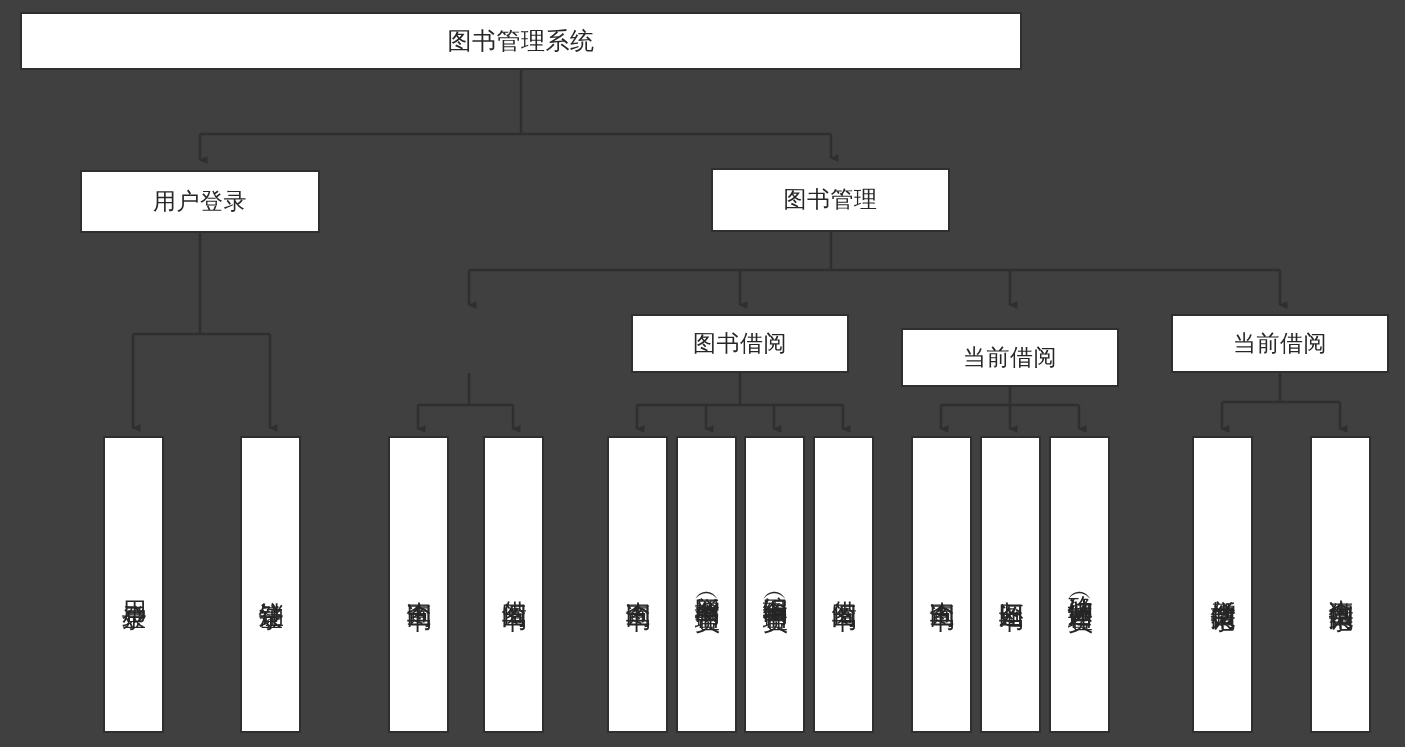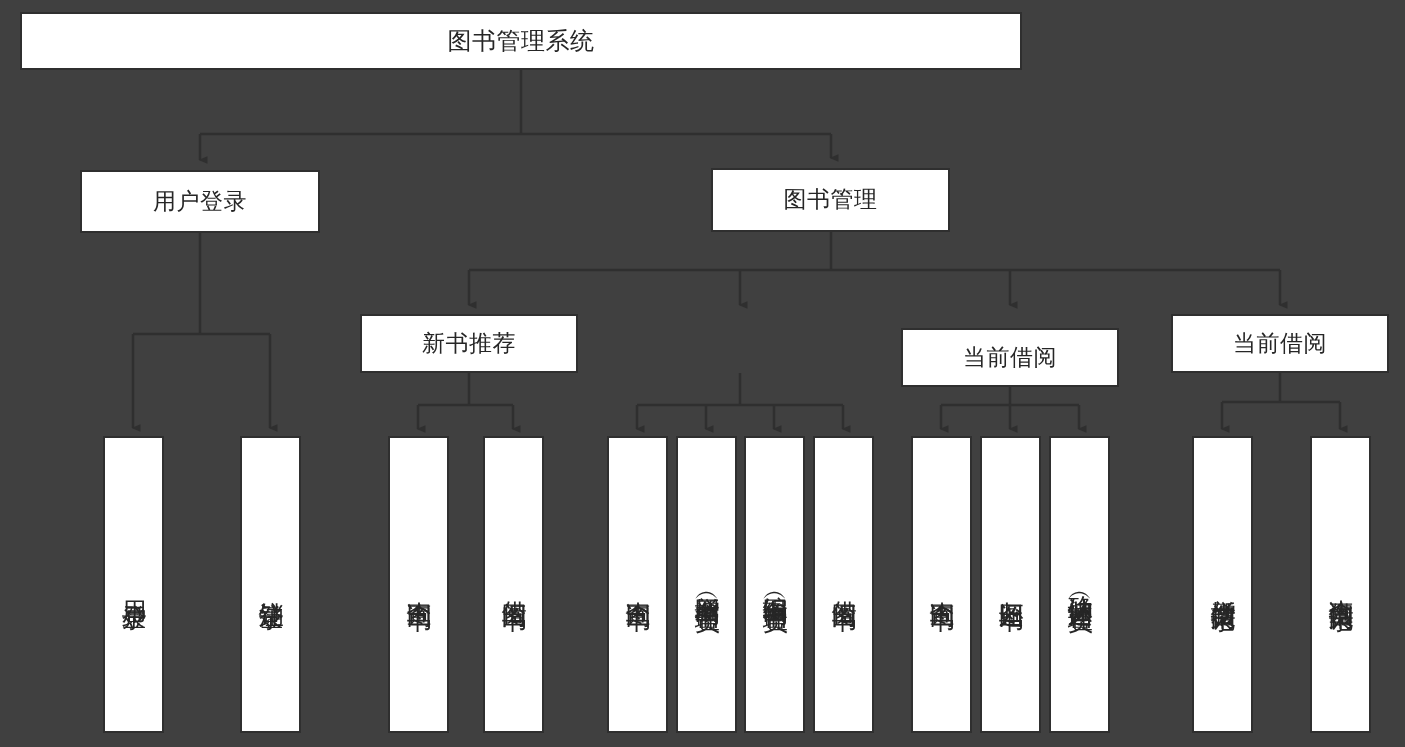--- a/index.html
+++ b/index.html
@@ -130,22 +130,22 @@
     <span class="lbl">图书管理系统</span>
   </div>
 
   <div class="node horiz" style="left:80px; top:170px; width:240px; height:63px;">
     <span class="lbl">用户登录</span>
   </div>
   <div class="node horiz" style="left:711px; top:168px; width:239px; height:64px;">
     <span class="lbl">图书管理</span>
   </div>
 
-  <div class="node horiz" style="left:360px; top:314px; width:218px; height:59px;">
-    <span class="lbl">新书推荐</span>
+  <div class="node horiz" style="left:631px; top:314px; width:218px; height:59px;">
+    <span class="lbl">图书借阅</span>
   </div>
   <div class="node horiz" style="left:901px; top:314px; width:218px; height:59px;margin-top:14px;">
     <span class="lbl">当前借阅</span>
   </div>
   <div class="node horiz" style="left:1171px; top:314px; width:218px; height:59px;">
     <span class="lbl">当前借阅</span>
   </div>
 
   <div class="node vert" style="left:103px; top:436px; width:61px; height:297px;">
     <span class="lbl">用户登录</span>

